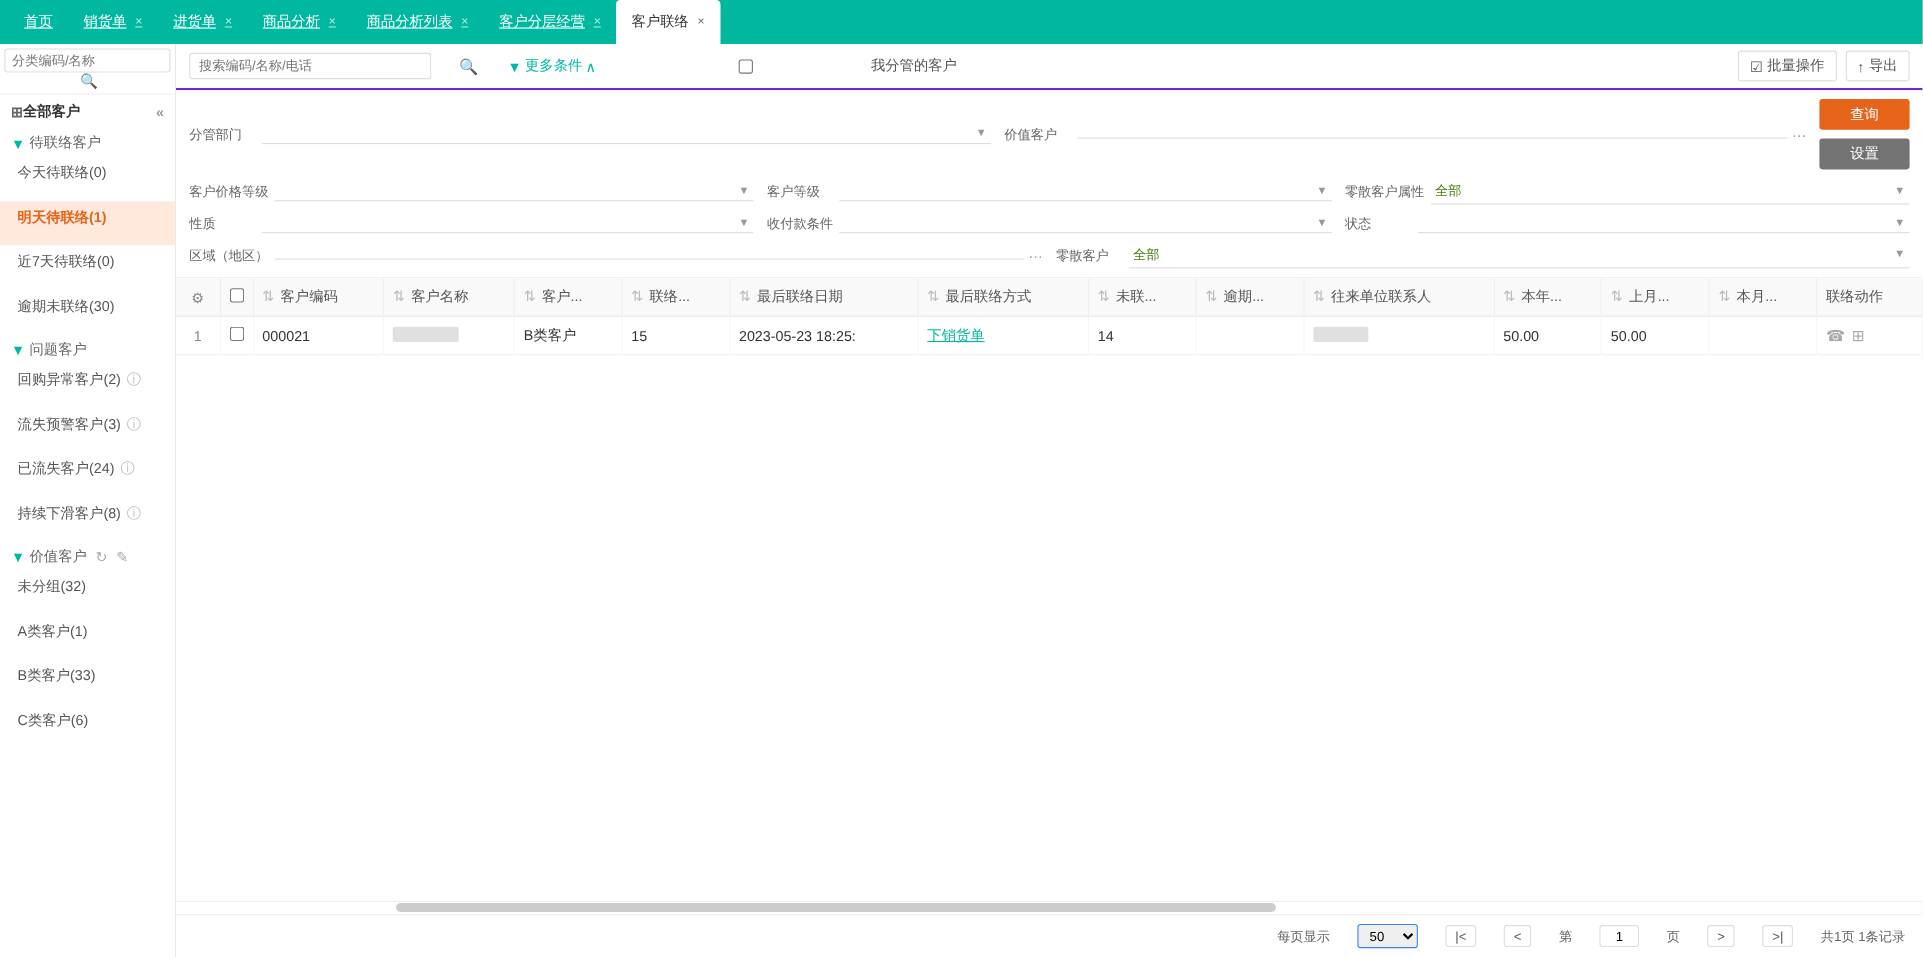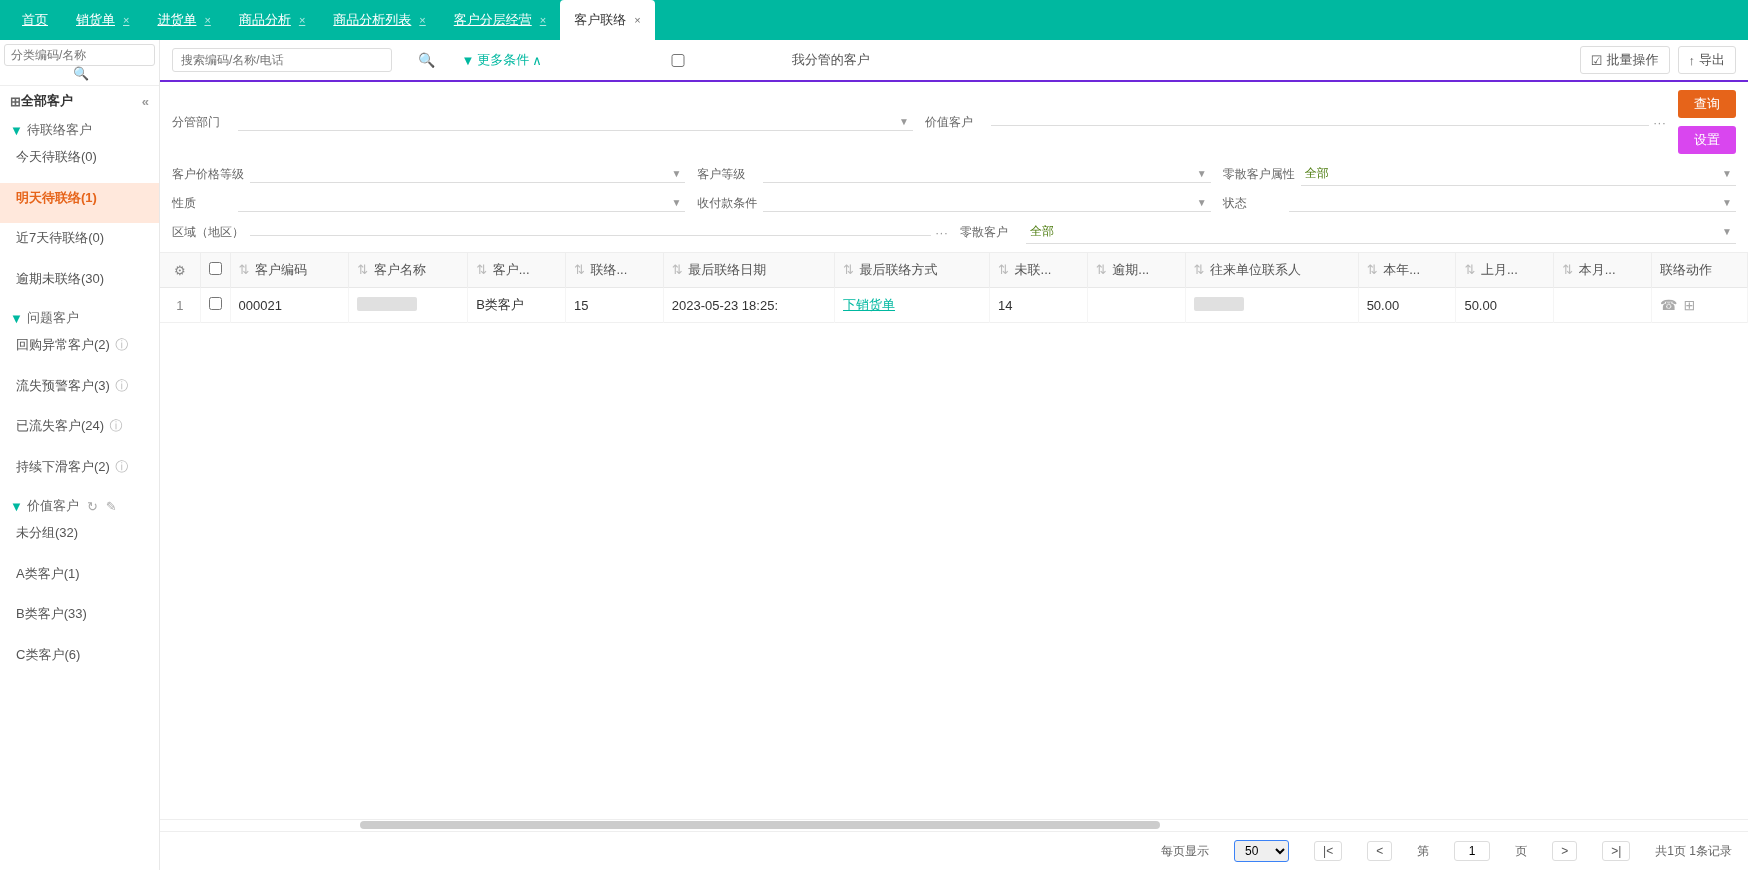--- a/index.html
+++ b/index.html
@@ -218,24 +218,24 @@
       background: #e6641a;
       color: white;
       border: none;
       padding: 5px 16px;
       border-radius: 3px;
       cursor: pointer;
       font-size: 13px;
       white-space: nowrap;
     }
     .set-btn {
-      background: #d946ef;
+      background: #737373;
       color: white;
       border: none;
-      padding: 5px 16px;
+      padding: 5px 28px;
       border-radius: 3px;
       cursor: pointer;
       font-size: 13px;
       white-space: nowrap;
       margin-top: 4px;
     }
     .btn-col {
       display: flex;
       flex-direction: column;
       gap: 4px;
@@ -400,21 +400,21 @@
     </div>
     <div class="sidebar-item">
       <span>流失预警客户(3)</span>
       <span style="color:#bbb;margin-left:2px;">ⓘ</span>
     </div>
     <div class="sidebar-item">
       <span>已流失客户(24)</span>
       <span style="color:#bbb;margin-left:2px;">ⓘ</span>
     </div>
     <div class="sidebar-item">
-      <span>持续下滑客户(2)</span>
+      <span>持续下滑客户(8)</span>
       <span style="color:#bbb;margin-left:2px;">ⓘ</span>
     </div>
 
     <div class="sidebar-group-label">
       <span style="color:#00b8a0;">▼</span>
       <span>价值客户</span>
       <span style="color:#aaa;margin-left:4px;">↻</span>
       <span style="color:#aaa;margin-left:4px;">✎</span>
     </div>
     <div class="sidebar-item">

